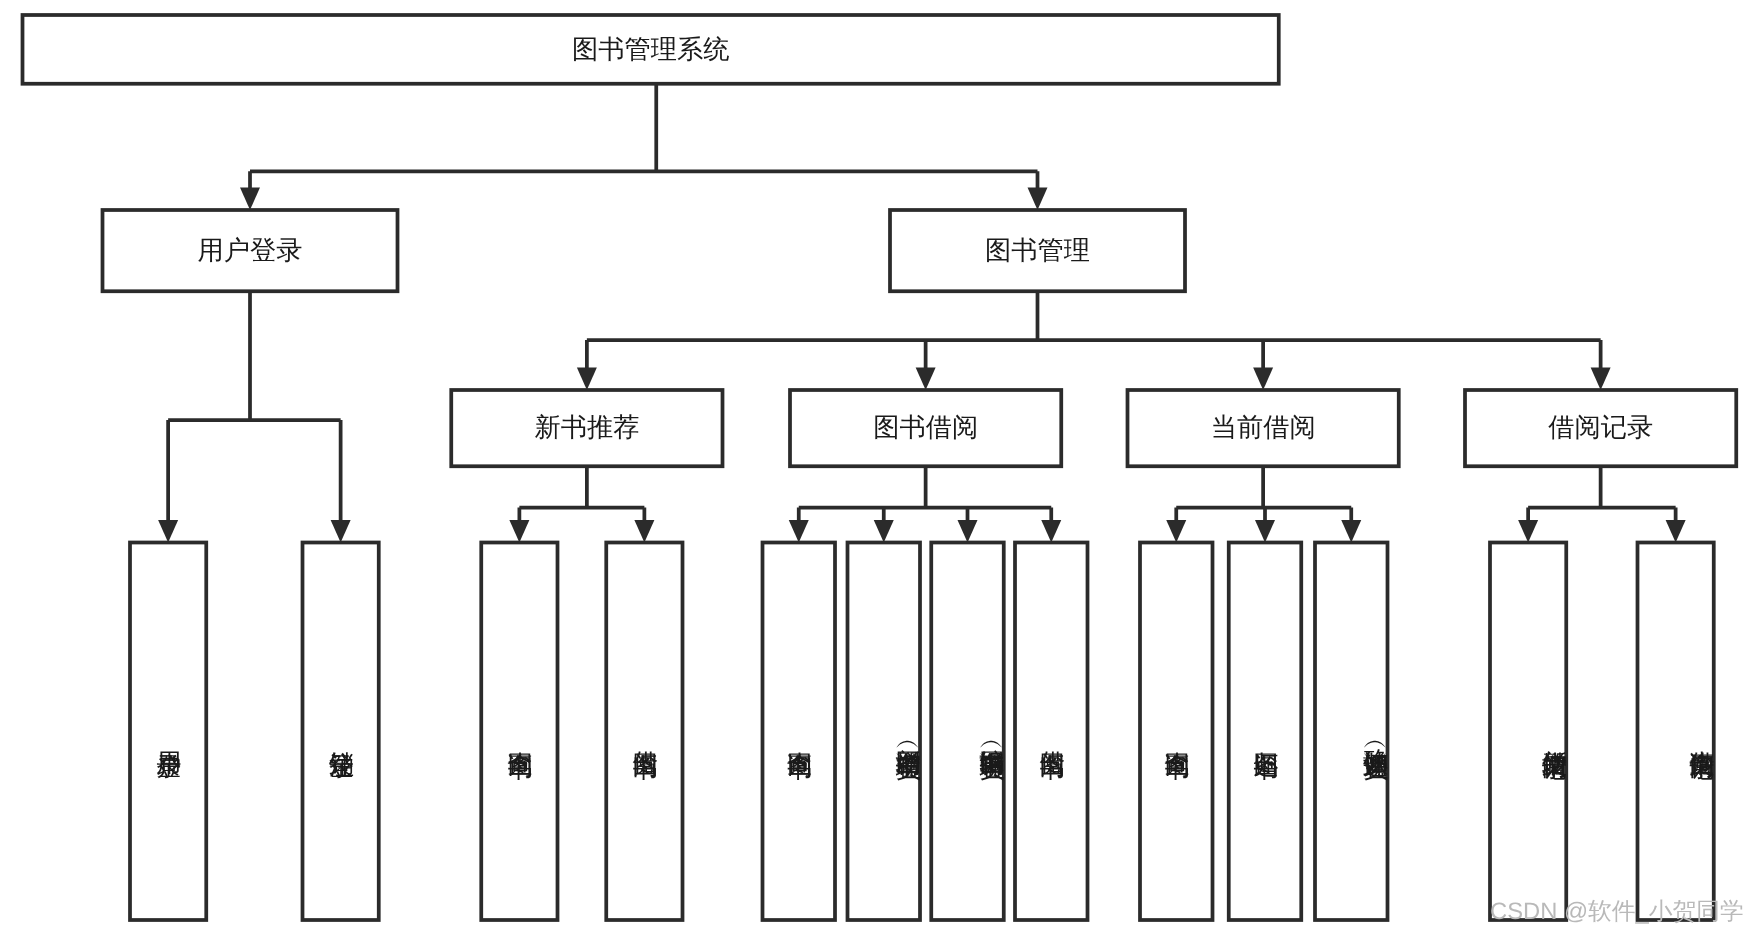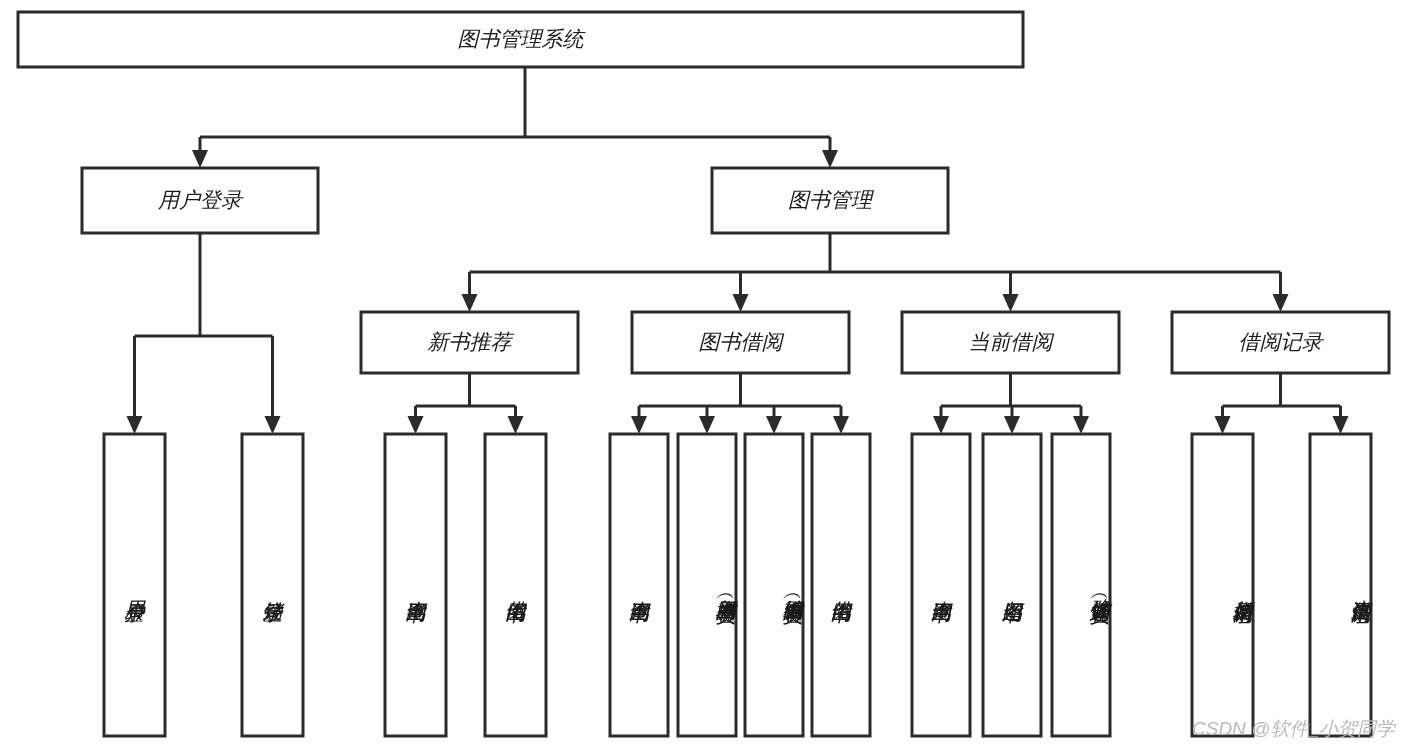--- a/index.html
+++ b/index.html
@@ -12,21 +12,20 @@
     height: 747px;
     font-family: "Liberation Sans", "DejaVu Sans", sans-serif;
     overflow: hidden;
     position: relative;
   }
   #diagram-root {
     position: relative;
     width: 1405px;
     height: 747px;
     background: #ffffff;
-    font-style: italic;
   }
   svg.diagram-canvas {
     position: absolute;
     top: 0;
     left: 0;
     width: 1405px;
     height: 747px;
     display: block;
   }
   .node-box {

